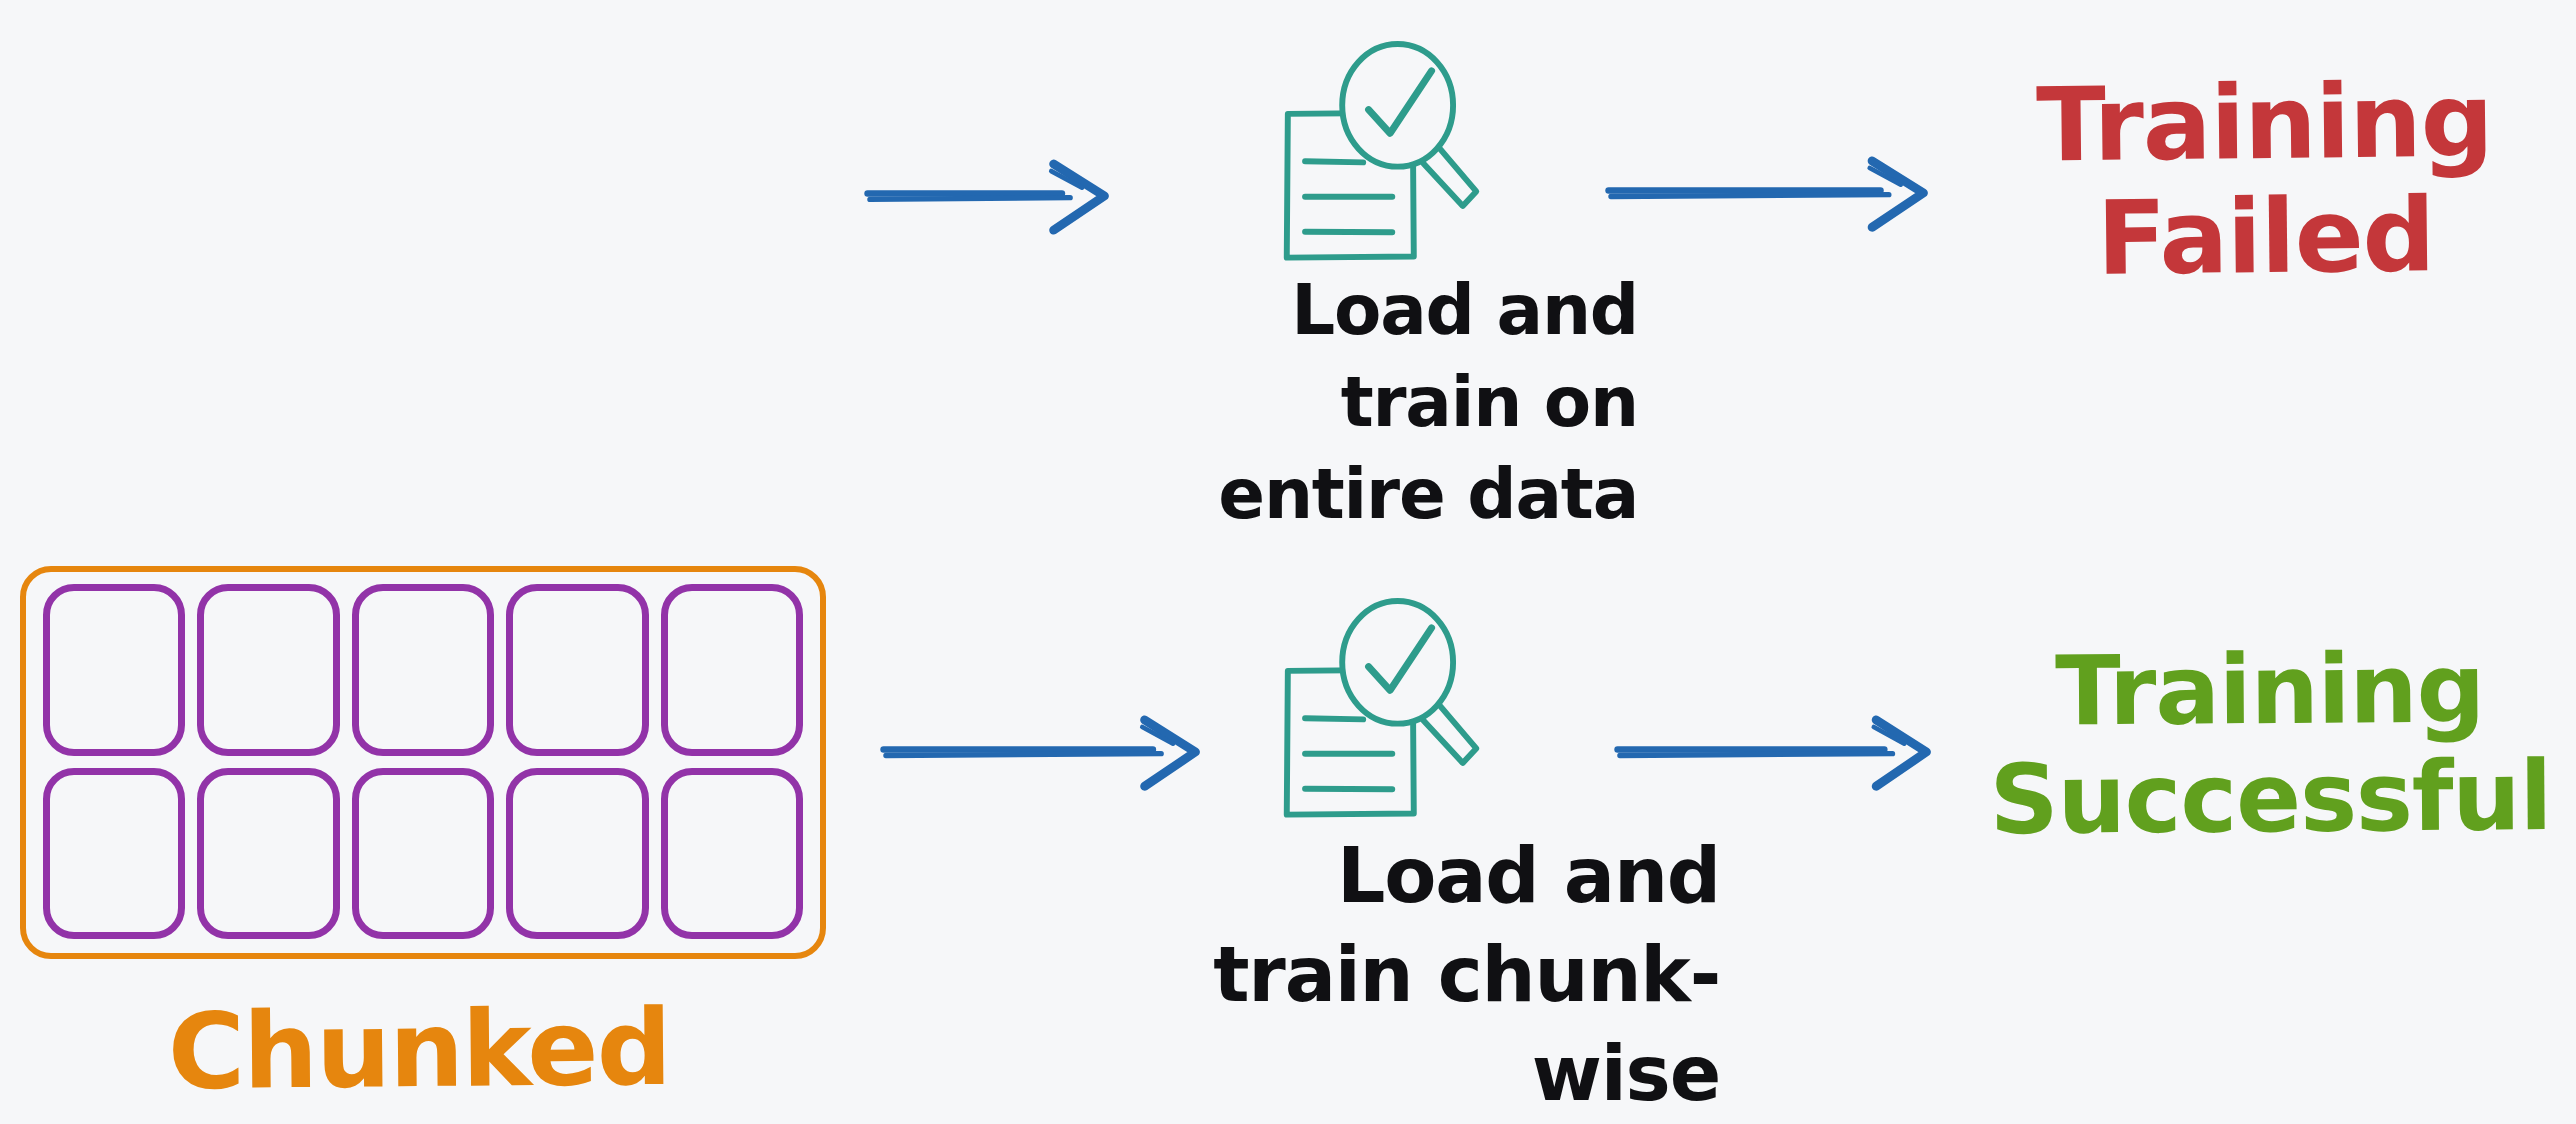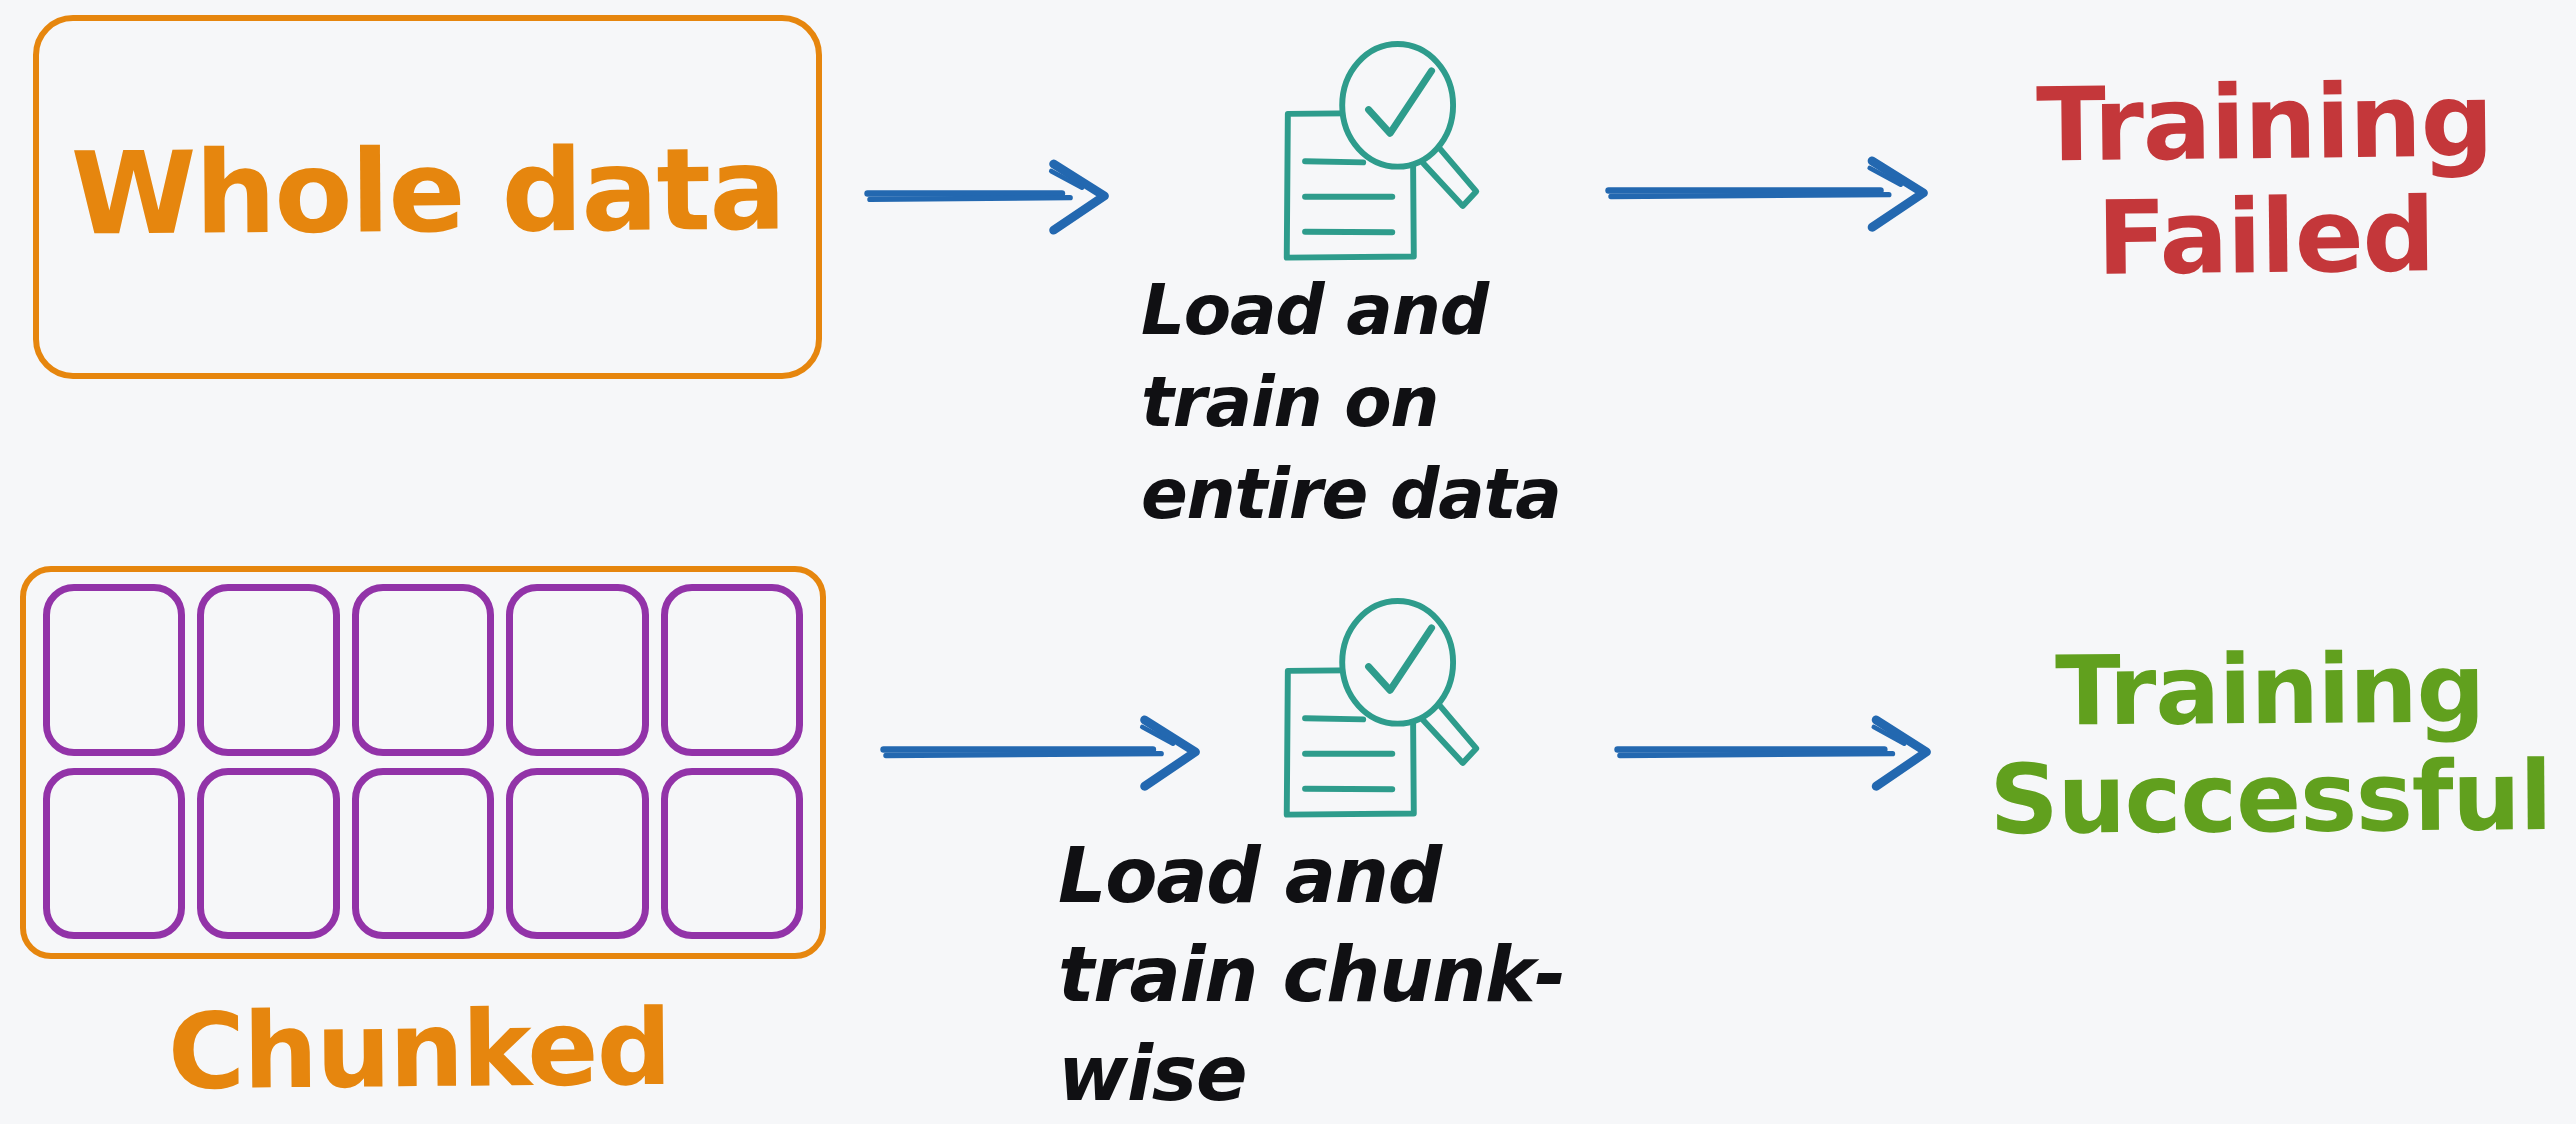--- a/index.html
+++ b/index.html
@@ -25,21 +25,21 @@
     border:6px solid var(--orange);border-radius:31px;
     padding:12px 16.6px 14px 16.6px;}
   .chunk-grid{width:100%;height:100%;display:grid;gap:12px;}
   .chunk-cell{border:7.7px solid var(--purple);border-radius:31px;background:var(--bg);}
 
   .chunked-label{left:35px;top:989px;width:769px;text-align:center;
     color:var(--orange);font-size:105px;font-weight:bold;letter-spacing:-1.8px;
     transform:rotate(-0.5deg);}
 
   
-  .caption{color:var(--ink);font-weight:bold;text-align:left;letter-spacing:-1.2px;font-style:italic;}
+  .caption{color:var(--ink);font-weight:bold;text-align:right;letter-spacing:-1.2px;}
   .caption-1{left:1141px;top:265px;width:497px;font-size:69px;line-height:1.33;}
   .caption-2{left:1058px;top:827px;width:662px;font-size:76px;line-height:1.3;}
 
   
   .result{font-weight:bold;text-align:center;letter-spacing:-1.2px;line-height:1.12;}
   .result-failed{left:1981px;top:66px;width:568px;font-size:102px;color:var(--red);transform:rotate(-0.6deg);}
   .result-successful{left:1964px;top:637px;width:612px;font-size:96px;color:var(--green);transform:rotate(-0.4deg);}
 
   
   svg{display:block;overflow:visible;}
@@ -48,23 +48,20 @@
   .icon-svg path,.icon-svg ellipse{stroke:var(--teal);fill:none;
     stroke-linecap:round;stroke-linejoin:round;stroke-width:11;}
   .icon-svg .lens{fill:var(--bg);}
   .icon-svg .check{stroke-width:13;}
 </style>
 </head>
 <body style="background: rgb(246, 247, 249);">
 
 <div id="canvas">
 
-  <div class="abs whole-box">
-    <span class="box-label">Whole data</span>
-  </div>
 
   <svg class="abs arrow-svg" style="left:864px;top:158px" width="244" height="77" viewBox="0 0 413 130">
     <line x1="6" y1="60" x2="335" y2="60" stroke-width="11"></line>
     <line x1="10" y1="70" x2="349" y2="67" stroke-width="9"></line>
     <path d="M321,10 L407,64 L321,122" stroke-width="15"></path>
     <path d="M317,22 L369,50" stroke-width="8"></path>
   </svg>
 
   <svg class="abs icon-svg" style="left:1279px;top:45px" width="205" height="218" viewBox="0 0 380 405">
     <path d="M16,128 L248,126 L250,393 L14,395 Z"></path>

